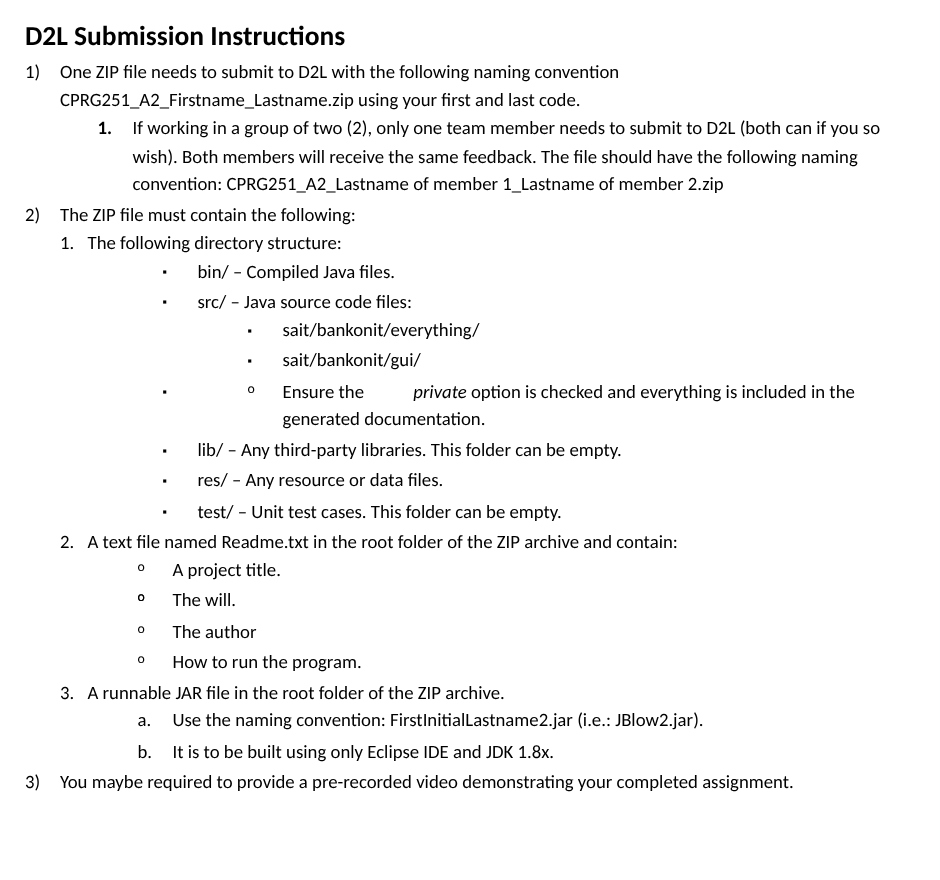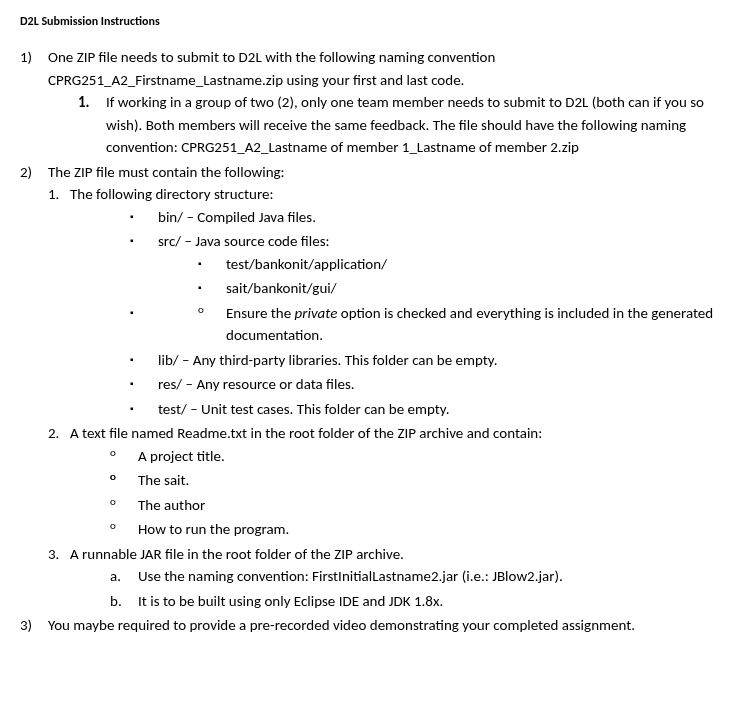--- a/index.html
+++ b/index.html
@@ -10,23 +10,23 @@
     body {
       font-family: Calibri, Arial, sans-serif;
       font-size: 15px;
       line-height: 1.5;
       color: #000;
       background: #fff;
       padding: 12px 20px;
       width: 752px;
     }
     h1 {
-      font-size: 12px;
+      font-size: 22px;
       font-weight: bold;
-      margin-bottom: 16px;
+      margin-bottom: 2px;
     }
     .list-1 {
       list-style: none;
       padding-left: 0;
     }
     .list-1 > li {
       padding-left: 28px;
       position: relative;
       margin-bottom: 2px;
     }
@@ -105,21 +105,21 @@
       padding-left: 28px;
       position: relative;
       margin-bottom: 2px;
     }
     .alpha-list > li > .marker {
       position: absolute;
       left: 0;
       top: 0;
     }
     .bold { font-weight: normal; }
-    .italic { font-style: italic; }
+    .italic { font-style: italic; margin-left: 36px; }
   </style>
 </head>
 <body>
 
 <h1>D2L Submission Instructions</h1>
 
 <ul class="list-1">
   <li>
     <span class="marker">1)</span>
     <span>One ZIP file needs to submit to D2L with the following naming convention </span><br>
@@ -136,42 +136,42 @@
     <span class="marker">2)</span>
     <span>The ZIP file must contain the following:</span>
     <ul class="list-3">
       <li>
         <span class="marker">1.</span>
         <span>The following directory structure:</span>
         <ul class="bullet-list">
           <li><span class="marker">▪</span><span>bin/ – Compiled Java files.</span></li>
           <li><span class="marker">▪</span><span>src/ – Java source code files:</span>
             <ul class="bullet-list sub-bullet" style="padding-left:40px;">
-              <li><span class="marker">▪</span><span>test/bankonit/application/</span></li>
+              <li><span class="marker">▪</span><span>sait/bankonit/everything/</span></li>
               <li><span class="marker">▪</span><span>sait/bankonit/gui/</span></li>
             </ul>
           </li>
           <li><span class="marker">▪</span>
             <ul class="circle-list" style="padding-left:40px;">
               <li><span class="marker">o</span><span>Ensure the </span><span class="italic">private</span><span> option is checked and everything is included in the generated documentation.</span></li>
             </ul>
           </li>
           <li><span class="marker">▪</span><span>lib/ – Any third-party libraries. This folder can be empty.</span></li>
           <li><span class="marker">▪</span><span>res/ – Any resource or data files.</span></li>
           <li><span class="marker">▪</span><span>test/ – Unit test cases. This folder can be empty.</span></li>
         </ul>
       </li>
 
       <li>
         <span class="marker">2.</span>
         <span>A text file named </span><span class="bold">Readme.txt</span><span> in the root folder of the ZIP archive and contain:</span>
         <ul class="circle-list" style="padding-left:40px;">
           <li><span class="marker">o</span><span>A project title.</span></li>
           <li><span class="marker">o</span></li>
-          <li><span class="marker">o</span><span>The sait.</span></li>
+          <li><span class="marker">o</span><span>The will.</span></li>
           <li><span class="marker">o</span><span>The author</span></li>
           <li><span class="marker">o</span><span>How to run the program.</span></li>
         </ul>
       </li>
 
       <li>
         <span class="marker">3.</span>
         <span>A runnable JAR file in the root folder of the ZIP archive.</span>
         <ul class="alpha-list" style="padding-left:40px;">
           <li><span class="marker">a.</span><span>Use the naming convention: </span><span class="bold">FirstInitialLastname2.jar</span><span> (i.e.: JBlow2.jar).</span></li>

